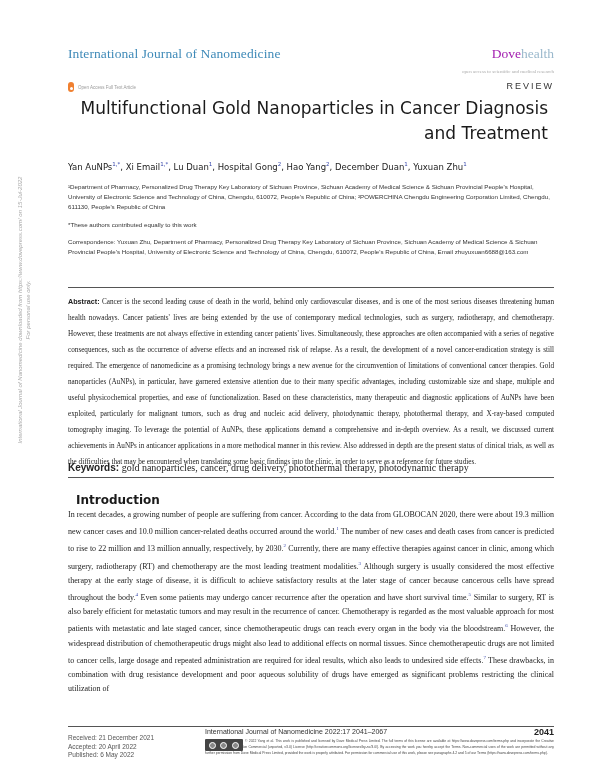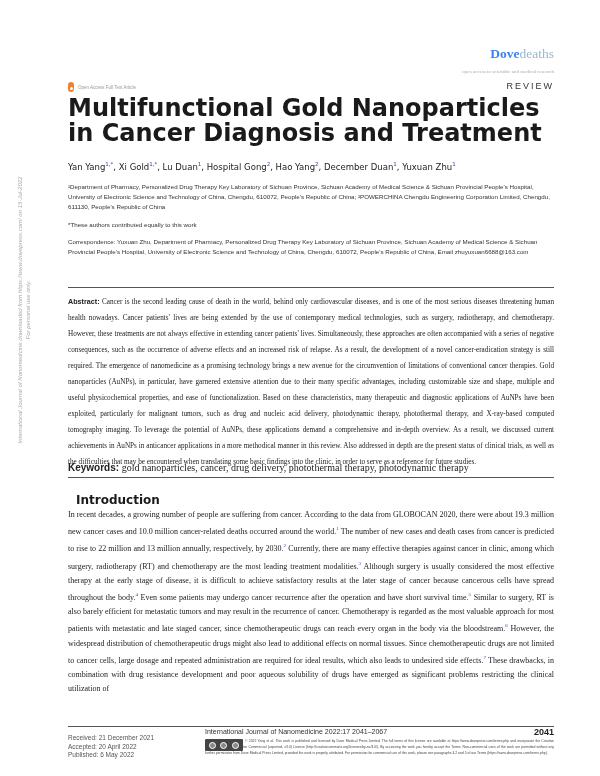--- a/index.html
+++ b/index.html
@@ -17,33 +17,33 @@
   }
 
   .page { position: absolute; left: 68px; top: 0; width: 486px; }
 
   .hdr { position: absolute; top: 46px; left: 0; width: 486px; height: 40px; }
   .journal-title {
     position: absolute; left: 0; top: 0; font-family: "Liberation Serif", serif;
     font-size: 13.5px; color: #3f8ab8; letter-spacing: 0.1px;
   }
   .brand { position: absolute; right: 0; top: 0; font-size: 13.5px; font-family: "Liberation Serif", serif; }
-  .brand .dove { color: #3b82f6; font-weight: bold; }
+  .brand .dove { color: #a21caf; font-weight: normal; }
   .brand .press { color: #9ab8cc; }
   .tagline { position: absolute; right: 0; top: 23px; font-size: 5px; color: #aaa; }
 
   .oa { position: absolute; top: 82px; left: 0; display: flex; align-items: center; gap: 4px; }
   .oa-icon { width: 6px; height: 10px; border-radius: 3px; background: #f08030; position: relative; }
   .oa-icon::after { content: ""; position: absolute; left: 1.5px; top: 5px; width: 3px; height: 3px; border-radius: 50%; background: #fff; }
   .oa-text { font-family: "Liberation Sans", sans-serif; font-size: 4.5px; color: #999; }
   .type-label { position: absolute; right: 0; top: 81px; font-family: "Liberation Sans", sans-serif; font-size: 9px; letter-spacing: 2px; color: #333; text-align: center; }
 
   .title {
     position: absolute; top: 96px; left: 0; width: 480px;
-    font-family: "DejaVu Sans", sans-serif; font-size: 24px; line-height: 25px; color: #1a1a1a; font-weight: bold;
+    font-family: "DejaVu Sans", sans-serif; font-size: 17px; line-height: 25px; color: #1a1a1a; font-weight: normal; text-align: right;
   }
   .authors {
     position: absolute; top: 161px; left: 0; width: 486px;
     font-family: "DejaVu Sans", sans-serif; font-size: 8.5px; color: #222;
   }
   .authors sup { color: #3344aa; font-size: 5.5px; }
 
   .affil { position: absolute; top: 182px; left: 0; width: 486px; font-family: "Liberation Sans", sans-serif; font-size: 6.2px; line-height: 10px; color: #333; }
   .equal { position: absolute; top: 221px; left: 0; font-family: "Liberation Sans", sans-serif; font-size: 6.2px; color: #333; }
   .corr { position: absolute; top: 237px; left: 0; width: 486px; font-family: "Liberation Sans", sans-serif; font-size: 6.2px; line-height: 10px; color: #333; }
@@ -72,37 +72,38 @@
 <div class="sidebar-note">
   <div class="rot">
     <div>International Journal of Nanomedicine downloaded from https://www.dovepress.com/ on 15-Jul-2022</div>
     <div>For personal use only.</div>
   </div>
 </div>
 
 <div class="page">
 
   <div class="hdr">
+    <div class="journal-title">International Journal of Nanomedicine</div>
     <div class="brand">
-      <span class="dove">Dove</span><span class="press">deaths</span>
+      <span class="dove">Dove</span><span class="press">health</span>
     </div>
     <div class="tagline">open access to scientific and medical research</div>
   </div>
 
   <div class="oa">
     <div class="oa-icon"></div>
     <span class="oa-text">Open Access Full Text Article</span>
   </div>
   <div class="type-label">REVIEW</div>
 
   <h1 class="title">Multifunctional Gold Nanoparticles in Cancer Diagnosis and Treatment</h1>
 
   <div class="authors">
-    <span><span>Yan Yang</span><sup>1,*</sup></span>,
-    <span><span>Xi Gold</span><sup>1,*</sup></span>,
+    <span><span>Yan AuNPs</span><sup>1,*</sup></span>,
+    <span><span>Xi Email</span><sup>1,*</sup></span>,
     <span><span>Lu Duan</span><sup>1</sup></span>,
     <span><span>Hospital Gong</span><sup>2</sup></span>,
     <span><span>Hao Yang</span><sup>2</sup></span>,
     <span><span>December Duan</span><sup>1</sup></span>,
     <span><span>Yuxuan Zhu</span><sup>1</sup></span>
   </div>
 
   <p class="affil">¹Department of Pharmacy, Personalized Drug Therapy Key Laboratory of Sichuan Province, Sichuan Academy of Medical Science &amp; Sichuan Provincial People's Hospital, University of Electronic Science and Technology of China, Chengdu, 610072, People's Republic of China; ²POWERCHINA Chengdu Engineering Corporation Limited, Chengdu, 611130, People's Republic of China</p>
   <p class="equal">*These authors contributed equally to this work</p>
   <p class="corr">Correspondence: Yuxuan Zhu, Department of Pharmacy, Personalized Drug Therapy Key Laboratory of Sichuan Province, Sichuan Academy of Medical Science &amp; Sichuan Provincial People's Hospital, University of Electronic Science and Technology of China, Chengdu, 610072, People's Republic of China, Email zhuyuxuan6688@163.com</p>

